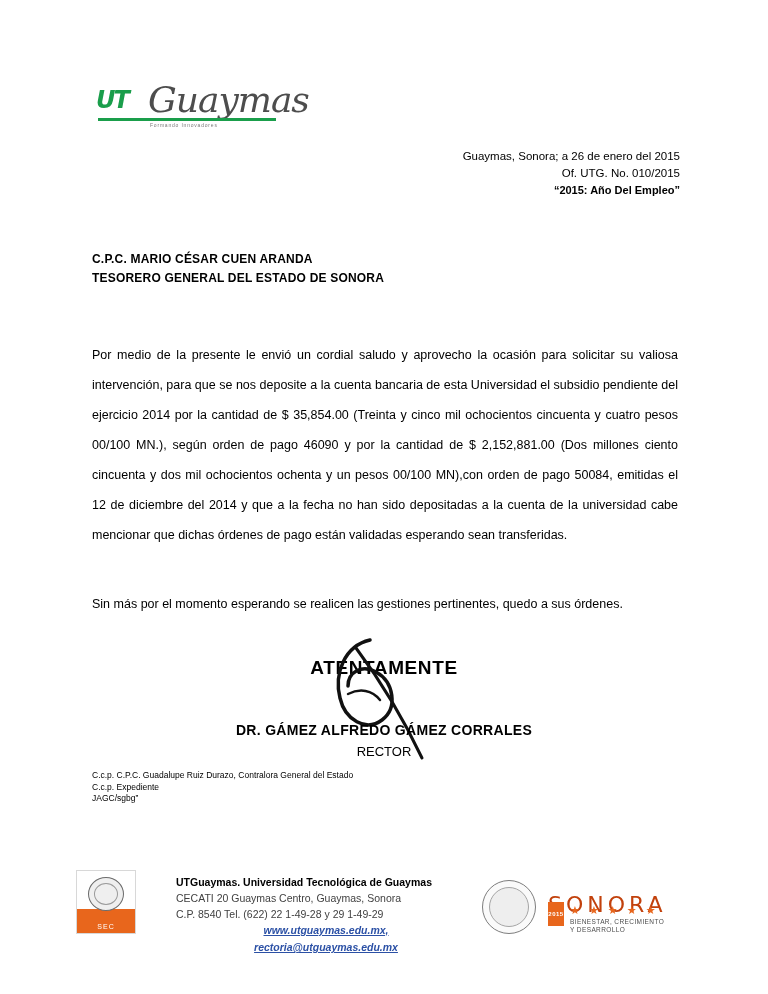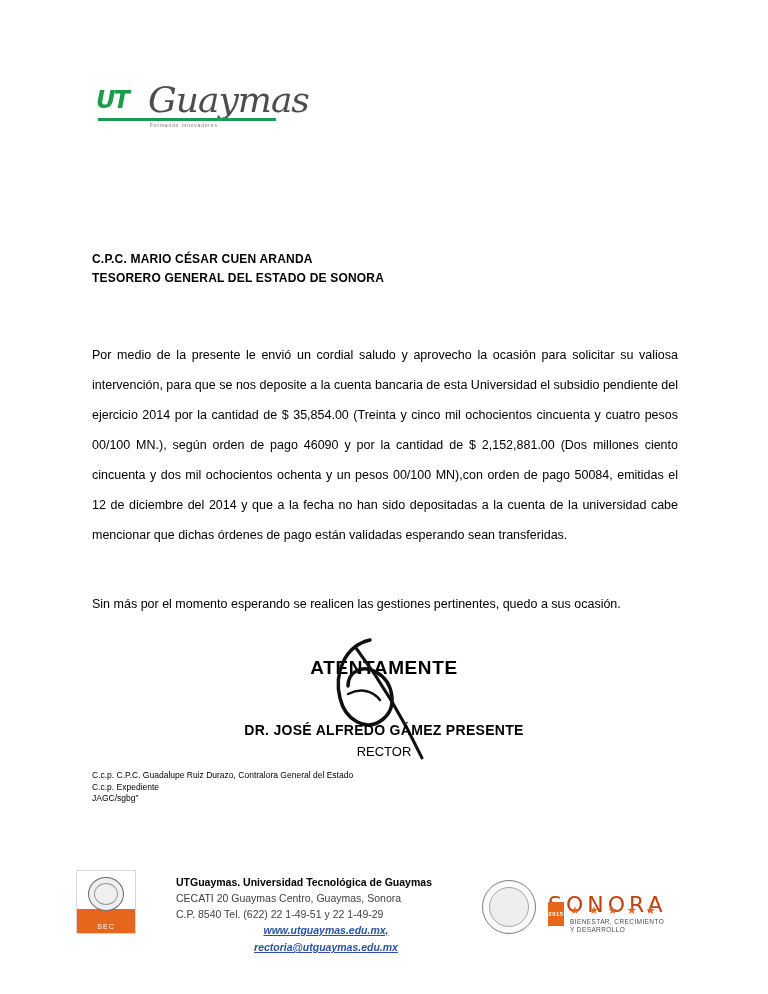--- a/index.html
+++ b/index.html
@@ -309,61 +309,66 @@
 
 <div class="page">
 
   <div class="logo-block">
     <div class="logo-guaymas">Guaymas</div>
     <div class="logo-ut">UT</div>
     <div class="logo-underline"></div>
     <div class="logo-tag">Formando   Innovadores</div>
   </div>
 
+  <div class="date-block">
+    <div>Guaymas, Sonora; a  26  de enero del 2015</div>
+    <div>Of. UTG. No. 010/2015</div>
+    <div class="bold">“2015: Año Del Empleo”</div>
+  </div>
 
   <div class="addressee">
     <div>C.P.C.  MARIO CÉSAR CUEN ARANDA</div>
     <div>TESORERO GENERAL DEL ESTADO DE SONORA</div>
   </div>
 
   <div class="body-text">
     <p>Por medio de la presente le envió un cordial saludo y aprovecho la ocasión para solicitar su valiosa intervención, para que se nos deposite a la cuenta bancaria de esta Universidad el subsidio pendiente del ejercicio 2014 por la cantidad de $ 35,854.00 (Treinta y cinco mil ochocientos cincuenta y cuatro pesos 00/100 MN.), según orden de pago 46090 y por la cantidad de $ 2,152,881.00 (Dos millones ciento cincuenta y dos mil ochocientos ochenta y un pesos 00/100 MN),con orden de pago 50084, emitidas el 12 de diciembre del 2014 y que a la fecha no han sido depositadas a la cuenta de la universidad cabe mencionar que dichas órdenes de pago están validadas esperando sean transferidas.</p>
   </div>
   <div class="closing">
-    <p>Sin más por el momento esperando se realicen las gestiones pertinentes, quedo a sus ocasión.</p>
+    <p>Sin más por el momento esperando se realicen las gestiones pertinentes, quedo a sus órdenes.</p>
   </div>
 
   <div class="sign-atentamente">ATENTAMENTE</div>
 
   <svg class="signature-mark" viewBox="0 0 140 140" xmlns="http://www.w3.org/2000/svg">
     <path d="M38 20 C62 52, 86 92, 104 130" stroke="#111" stroke-width="3" fill="none" stroke-linecap="round"></path>
     <path d="M52 12 C26 18, 16 46, 22 70 C27 92, 48 104, 64 92 C80 80, 76 54, 58 44 C44 36, 30 44, 30 58" stroke="#111" stroke-width="3.5" fill="none" stroke-linecap="round"></path>
     <path d="M30 66 C42 60, 54 62, 62 72" stroke="#111" stroke-width="2.5" fill="none" stroke-linecap="round"></path>
   </svg>
 
-  <div class="sign-name">DR. JOSÉ ALFREDO GÁMEZ PRESENTE</div>
+  <div class="sign-name">DR. GÁMEZ ALFREDO GÁMEZ CORRALES</div>
   <div class="sign-title">RECTOR</div>
 
   <div class="ccp">
     <div>C.c.p. C.P.C. Guadalupe Ruiz Durazo, Contralora General del Estado</div>
     <div>C.c.p. Expediente</div>
     <div>JAGC/sgbg”</div>
   </div>
 
   <div class="footer">
 
     <div class="sec-logo">
       <div class="sec-seal"></div>
       <div class="sec-label">SEC</div>
     </div>
 
     <div class="footer-center">
       <div class="fc-title">UTGuaymas. Universidad Tecnológica de Guaymas</div>
       <div>CECATI 20 Guaymas Centro,  Guaymas, Sonora</div>
-      <div>C.P. 8540  Tel. (622) 22 1-49-51  y 22 1-49-29</div>
+      <div>C.P. 8540  Tel. (622) 22 1-49-28  y 29 1-49-29</div>
       <a class="fc-link" href="#">www.utguaymas.edu.mx,</a>
       <a class="fc-link" href="#">rectoria@utguaymas.edu.mx</a>
     </div>
 
     <div class="sonora-block">
       <div class="sonora-seal"></div>
       <div class="sonora-word">SONORA</div>
       <div class="sonora-2015">2015</div>
       <div class="sonora-stars">★ ★ ★ ★ ★</div>
       <div class="sonora-tag">

